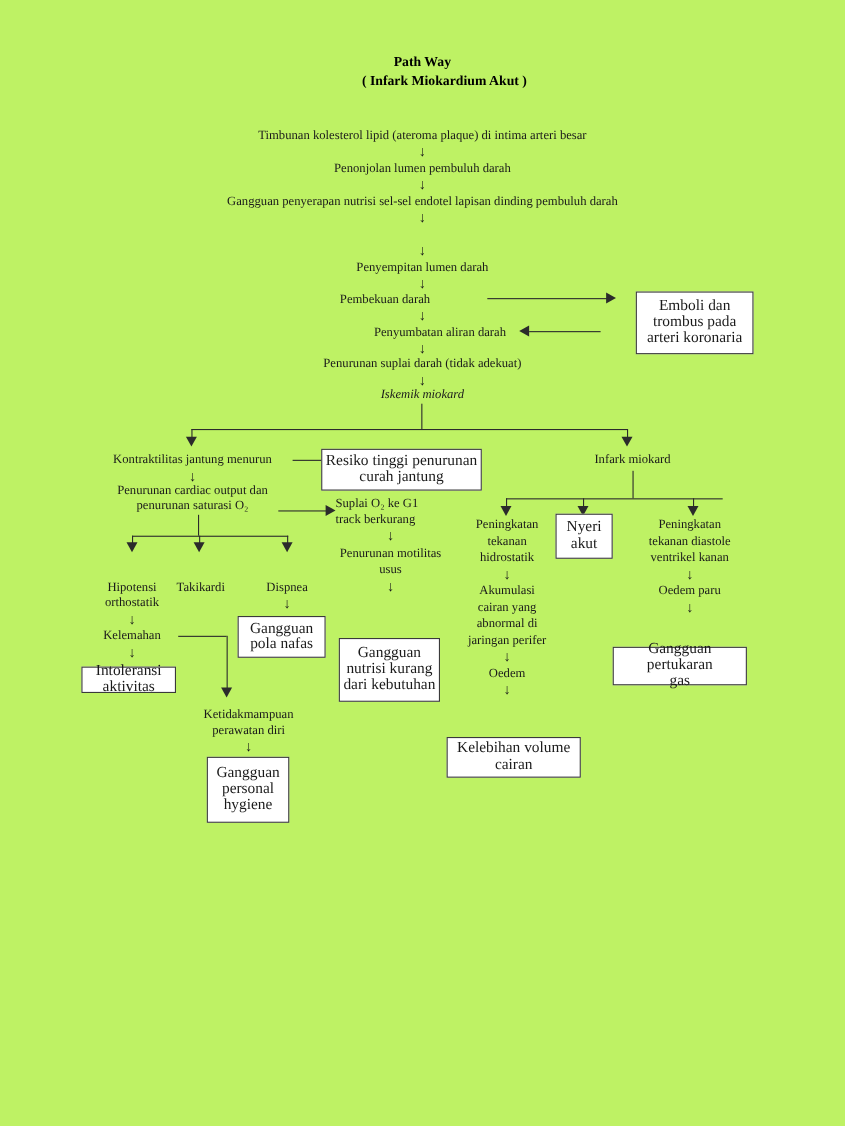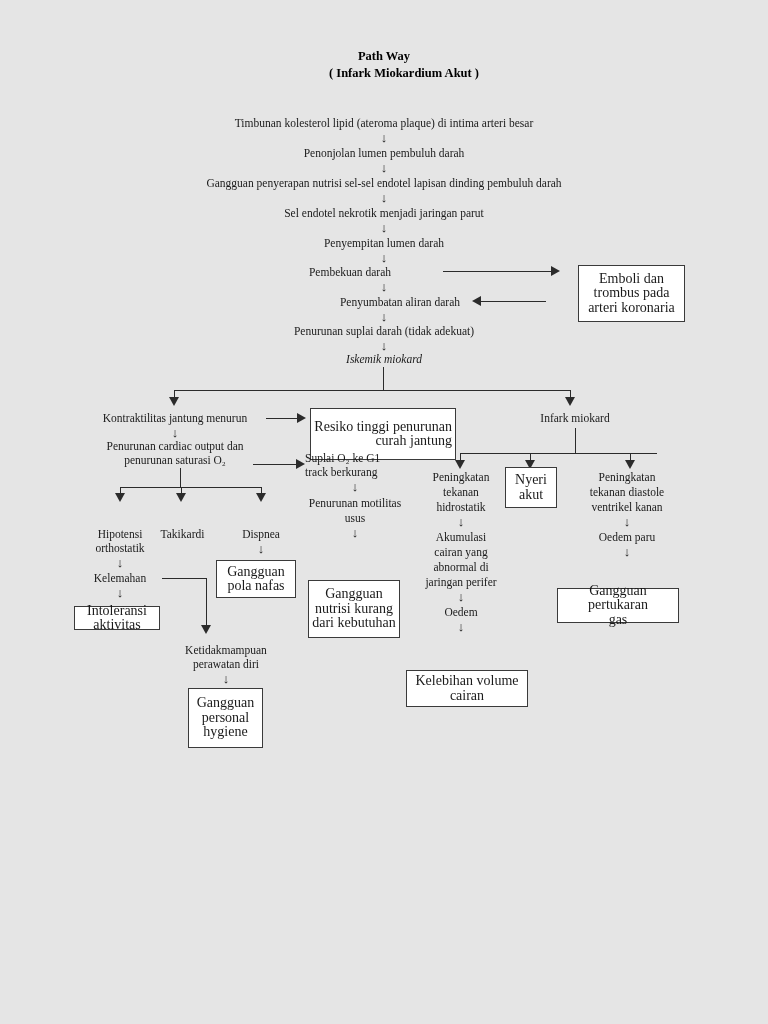--- a/index.html
+++ b/index.html
@@ -9,21 +9,21 @@
     background: #ffffff;
   }
   body {
     font-family: "Liberation Serif", "DejaVu Serif", serif;
     color: #000000;
   }
   #page {
     position: relative;
     width: 768px;
     height: 1024px;
-    background: #e5e5e5;
+    background: #bef264;
     overflow: hidden;
   }
   .ctr {
     position: absolute;
     font-size: 11.5px;
     line-height: 14.5px;
     text-align: center;
     color: #1a1a1a;
   }
   .title {
@@ -92,21 +92,20 @@
 
   <div class="ctr" style="left:0;top:116px;width:768px;">Timbunan kolesterol lipid (ateroma plaque) di intima arteri besar</div>
   <div class="arrow-d" style="left:0;top:133px;width:768px;">↓</div>
 
   <div class="ctr" style="left:0;top:146px;width:768px;">Penonjolan lumen pembuluh darah</div>
   <div class="arrow-d" style="left:0;top:163px;width:768px;">↓</div>
 
   <div class="ctr" style="left:0;top:176px;width:768px;">Gangguan penyerapan nutrisi sel-sel endotel lapisan dinding pembuluh darah</div>
   <div class="arrow-d" style="left:0;top:193px;width:768px;">↓</div>
 
-  <div class="ctr" style="left:0;top:206px;width:768px;">Sel endotel nekrotik menjadi jaringan parut</div>
   <div class="arrow-d" style="left:0;top:223px;width:768px;">↓</div>
 
   <div class="ctr" style="left:0;top:236px;width:768px;">Penyempitan lumen darah</div>
   <div class="arrow-d" style="left:0;top:253px;width:768px;">↓</div>
 
   <div class="ctr" style="left:0;top:265px;width:700px;">Pembekuan darah</div>
   <div class="arrow-d" style="left:0;top:282px;width:768px;">↓</div>
 
   <div class="ctr" style="left:16px;top:295px;width:768px;">Penyumbatan aliran darah</div>
   <div class="arrow-d" style="left:0;top:312px;width:768px;">↓</div>
@@ -193,21 +192,21 @@
   <div class="arrow-d" style="left:156px;top:674px;width:140px;">↓</div>
 
   <div class="box" style="left:188px;top:688px;width:75px;height:60px;">
     <span>
       <span>Gangguan</span><br>
       <span>personal</span><br>
       <span>hygiene</span>
     </span>
   </div>
 
-  <div class="box" style="left:310px;top:408px;width:146px;height:52px;text-align:right;">
+  <div class="box" style="left:292px;top:408px;width:146px;height:38px;">
     <span>
       <span>Resiko tinggi penurunan</span><br>
       <span>curah jantung</span>
     </span>
   </div>
 
   <div class="ctr" style="left:305px;top:451px;width:110px;text-align:left;">Suplai O₂ ke G1</div>
   <div class="ctr" style="left:305px;top:465px;width:110px;text-align:left;">track berkurang</div>
   <div class="arrow-d" style="left:300px;top:482px;width:110px;">↓</div>
 

